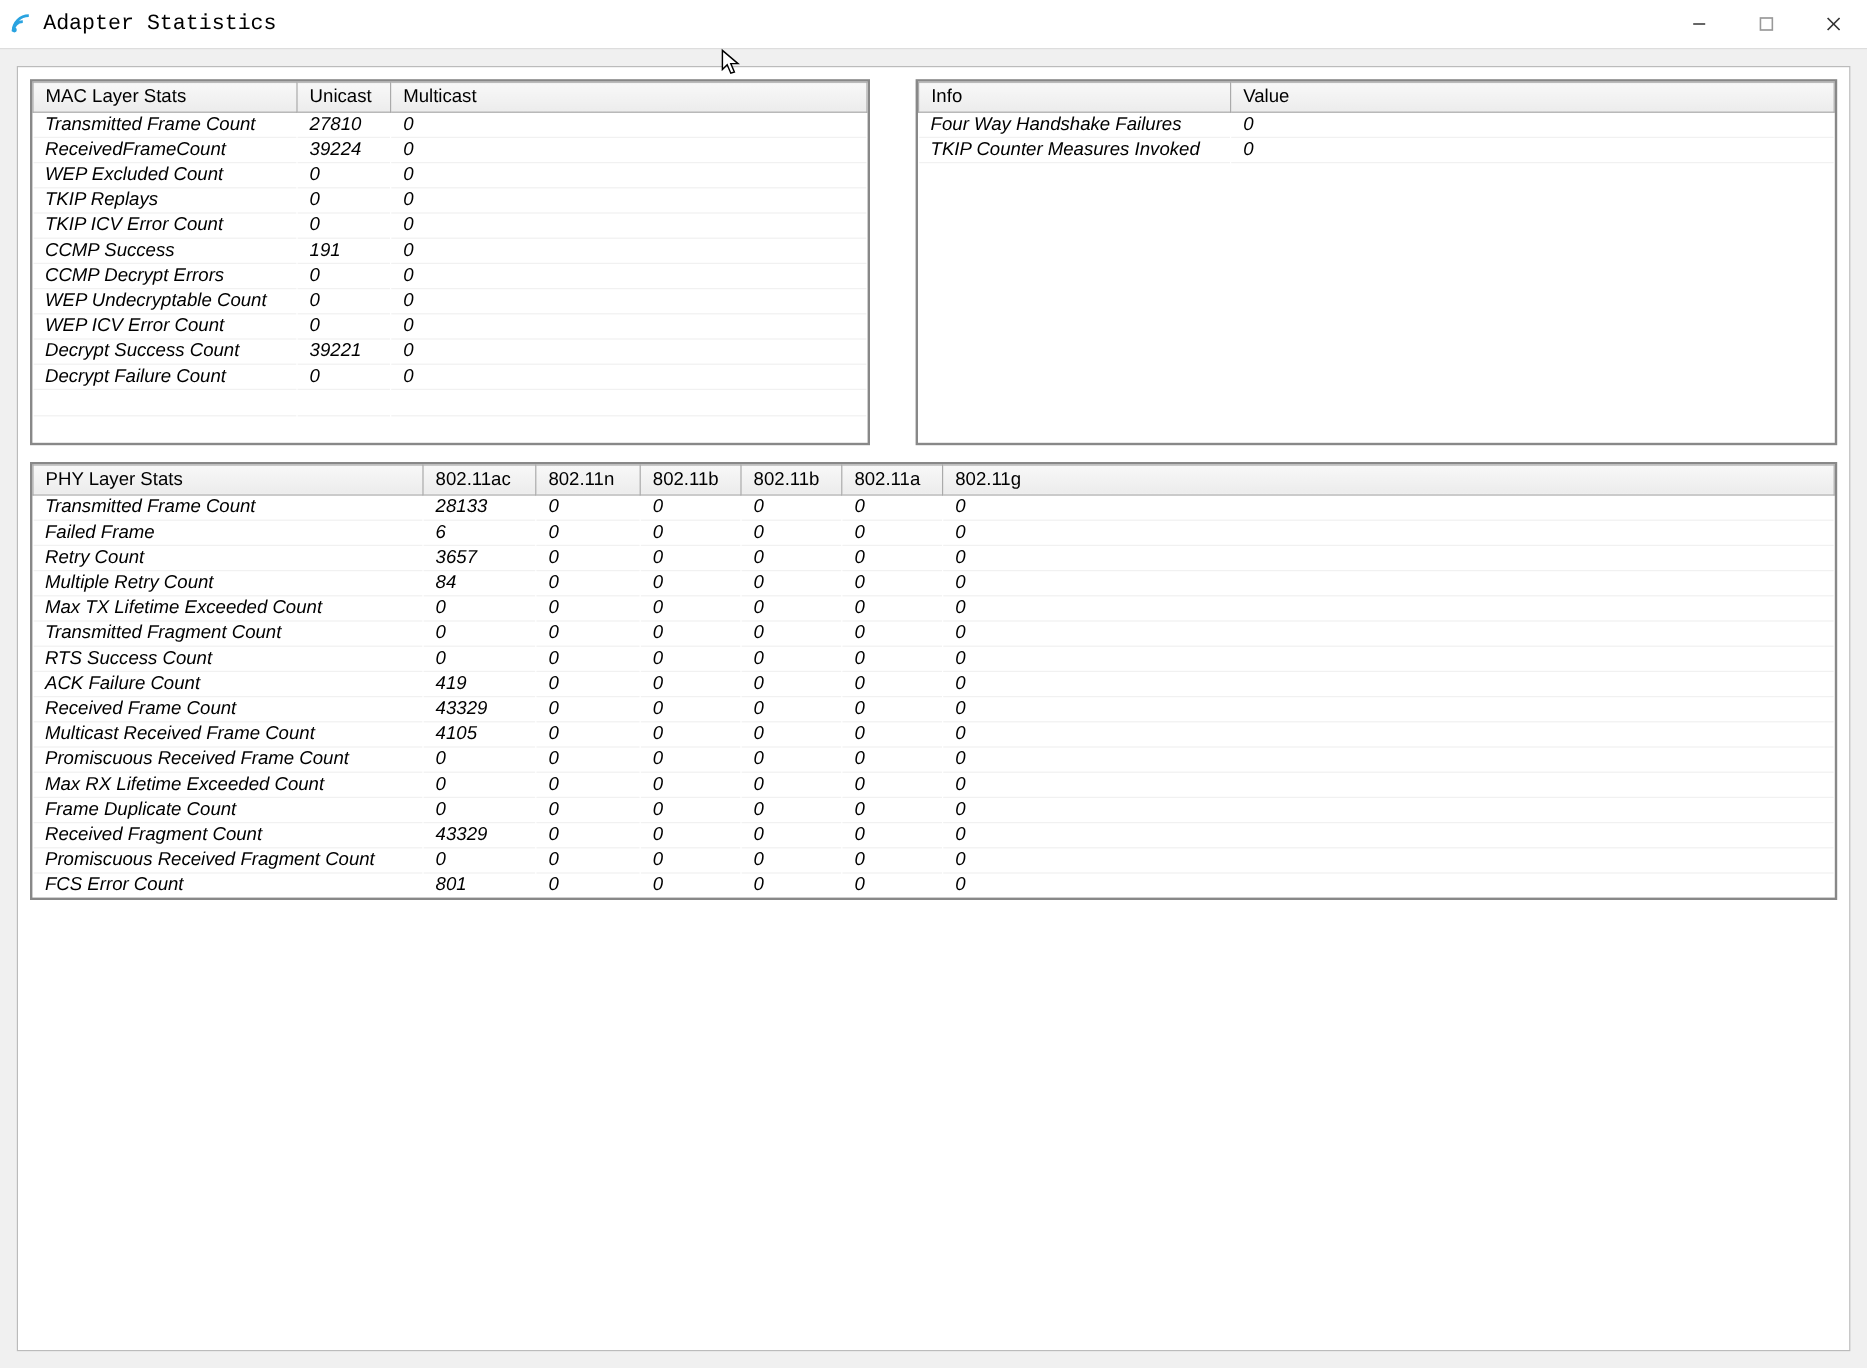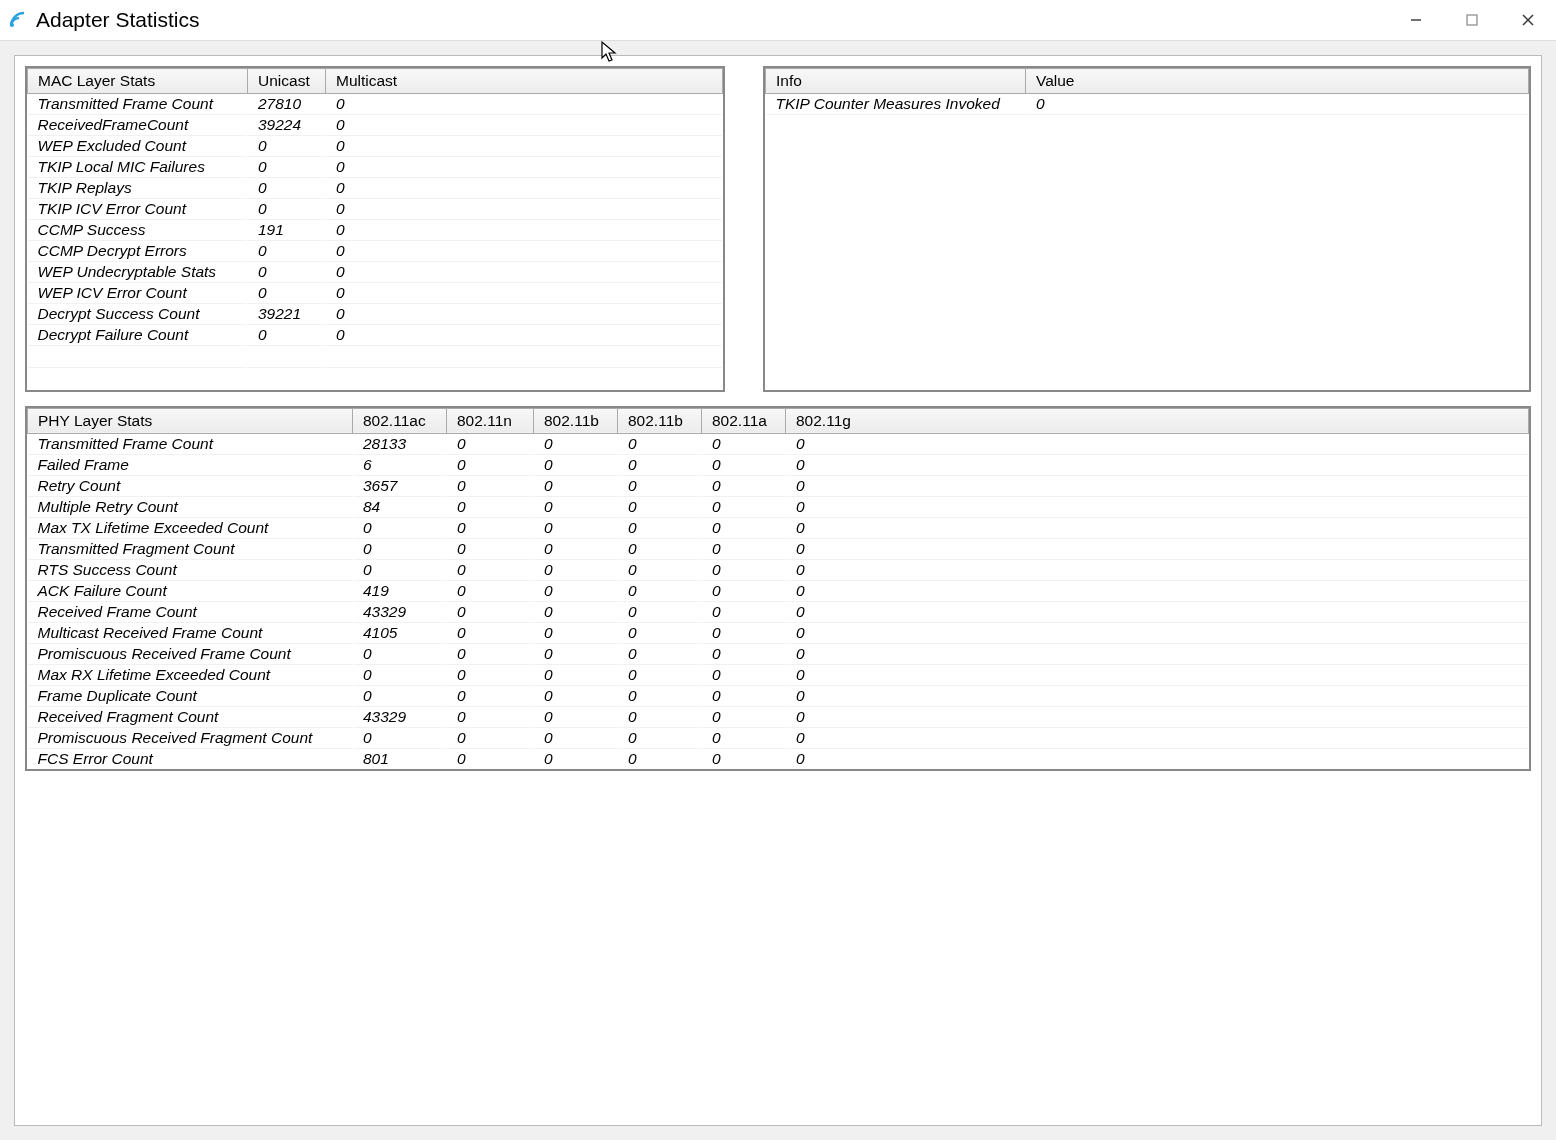--- a/index.html
+++ b/index.html
@@ -22,22 +22,23 @@
   }
   .titlebar .app-icon {
     width: 20px;
     height: 20px;
     margin-right: 8px;
     display: flex;
     align-items: center;
     justify-content: center;
   }
   .titlebar .title {
-    font-size: 21px;
+    font-size: 18px;
     flex: 1;
+    font-family: Liberation Mono, monospace;
   }
   .win-controls {
     display: flex;
     align-items: stretch;
     height: 100%;
   }
   .win-btn {
     width: 56px;
     display: flex;
     align-items: center;
@@ -161,46 +162,41 @@
                 <td>ReceivedFrameCount</td>
                 <td>39224</td>
                 <td>0</td>
               </tr>
               <tr>
                 <td>WEP Excluded Count</td>
                 <td>0</td>
                 <td>0</td>
               </tr>
               <tr>
-                <td>TKIP Local MIC Failures</td>
-                <td>0</td>
-                <td>0</td>
-              </tr>
-              <tr>
                 <td>TKIP Replays</td>
                 <td>0</td>
                 <td>0</td>
               </tr>
               <tr>
                 <td>TKIP ICV Error Count</td>
                 <td>0</td>
                 <td>0</td>
               </tr>
               <tr>
                 <td>CCMP Success</td>
                 <td>191</td>
                 <td>0</td>
               </tr>
               <tr>
                 <td>CCMP Decrypt Errors</td>
                 <td>0</td>
                 <td>0</td>
               </tr>
               <tr>
-                <td>WEP Undecryptable Stats</td>
+                <td>WEP Undecryptable Count</td>
                 <td>0</td>
                 <td>0</td>
               </tr>
               <tr>
                 <td>WEP ICV Error Count</td>
                 <td>0</td>
                 <td>0</td>
               </tr>
               <tr>
                 <td>Decrypt Success Count</td>
@@ -232,20 +228,24 @@
               <col style="width:260px">
               <col>
             </colgroup>
           <thead>
             <tr>
               <th>Info</th>
               <th>Value</th>
             </tr>
           </thead>
           <tbody id="info-body">
+              <tr>
+                <td>Four Way Handshake Failures</td>
+                <td>0</td>
+              </tr>
               <tr>
                 <td>TKIP Counter Measures Invoked</td>
                 <td>0</td>
               </tr>
               <tr class="empty">
                 <td></td>
                 <td></td>
               </tr>
             </tbody>
         </table>

